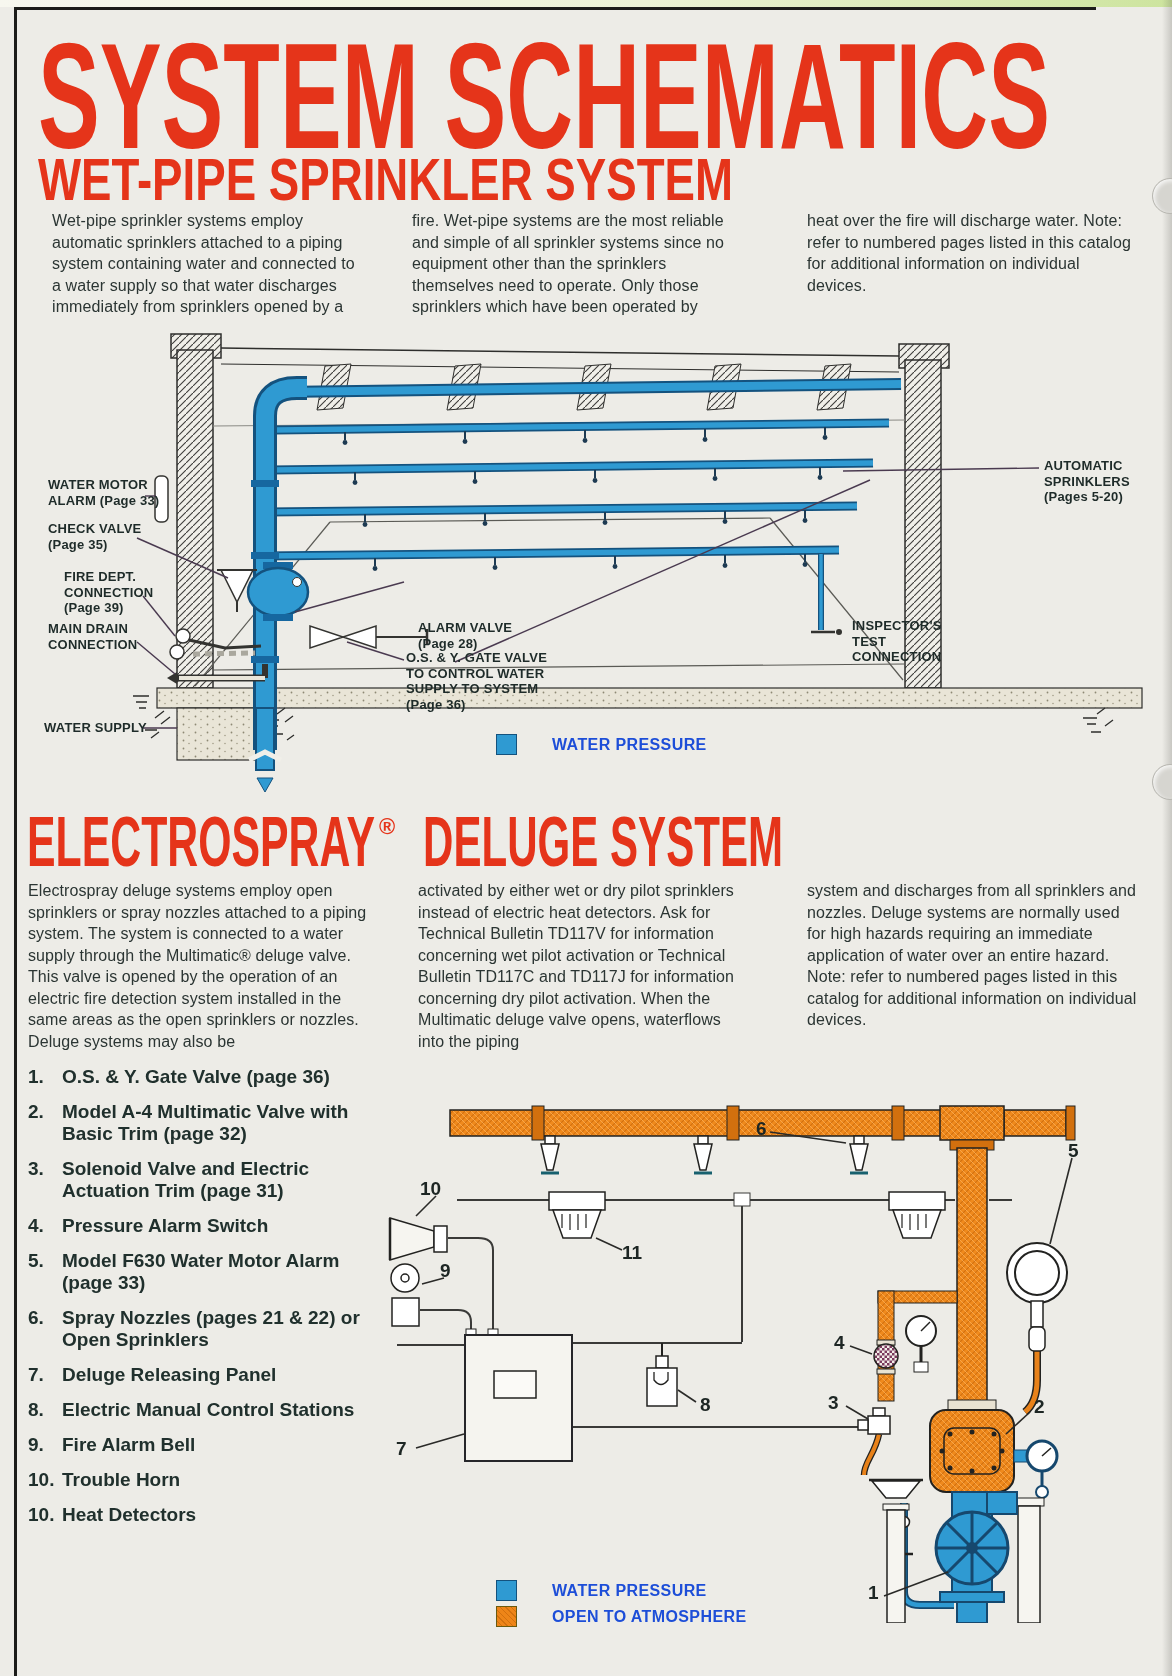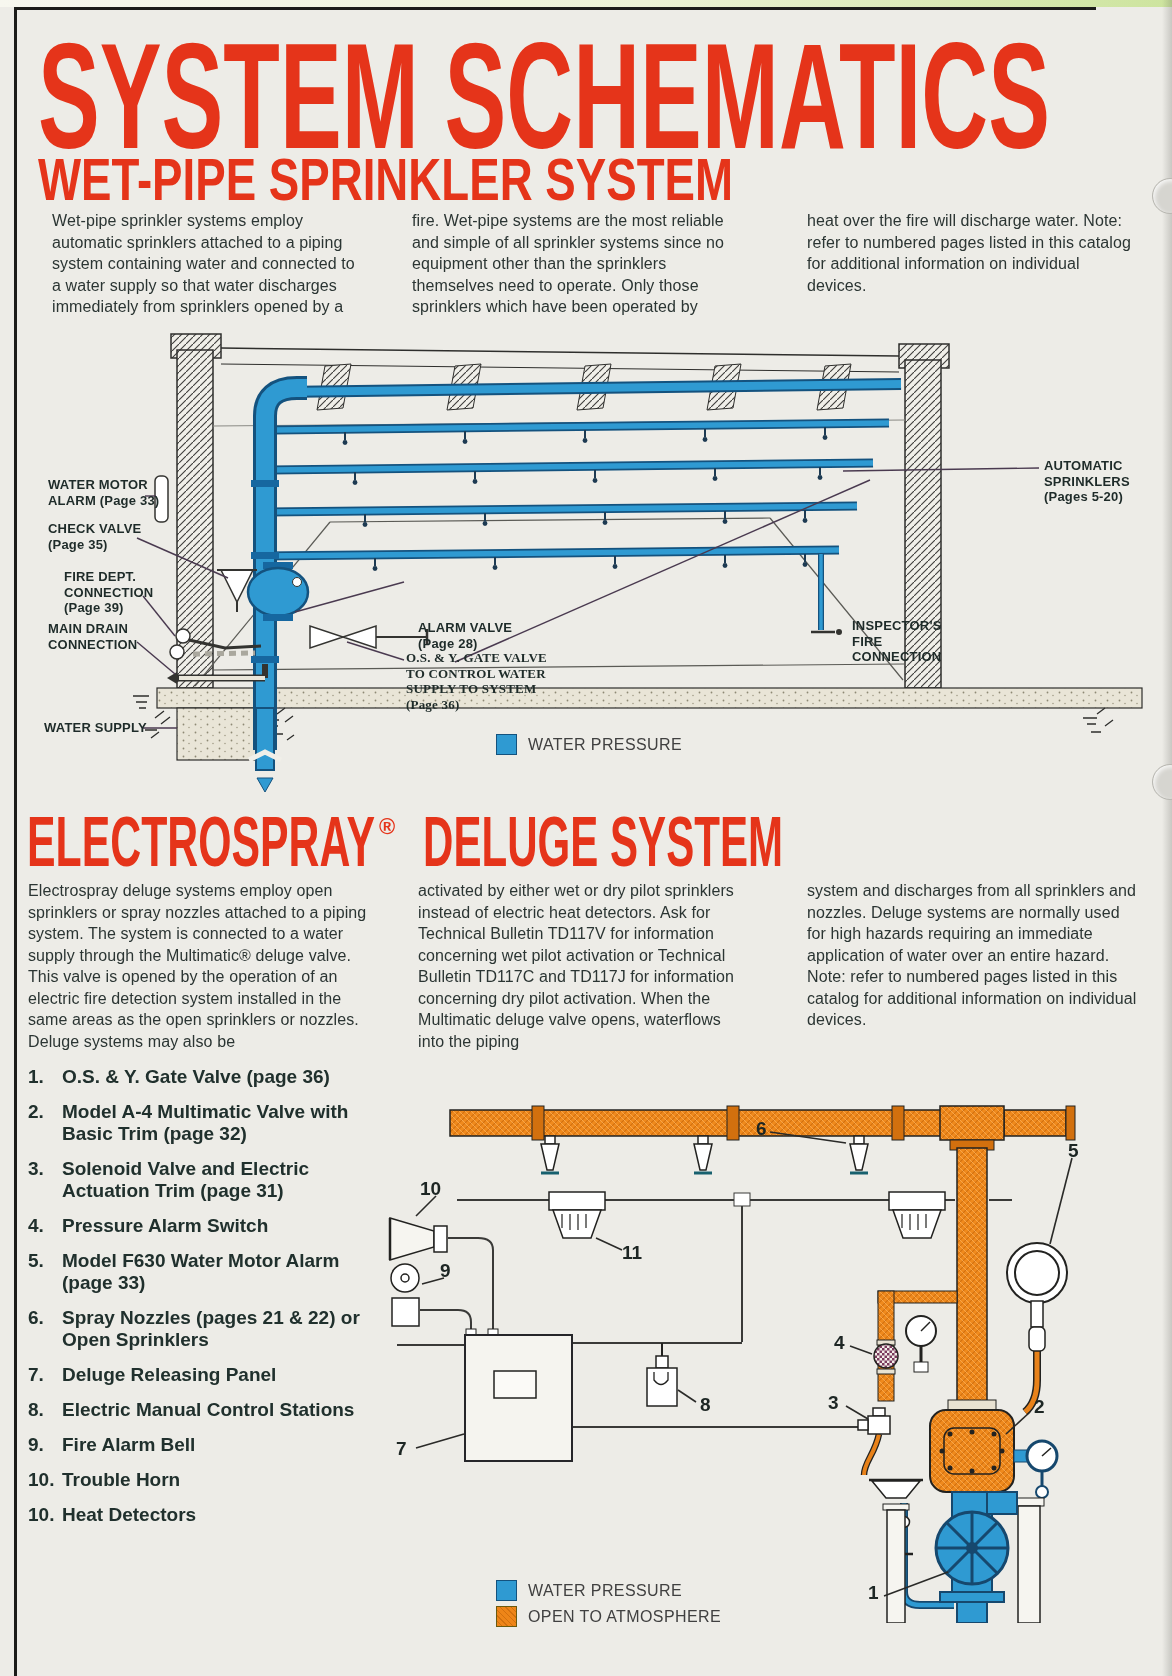--- a/index.html
+++ b/index.html
@@ -15,21 +15,21 @@
     background:linear-gradient(90deg,rgba(0,0,0,0),rgba(90,90,85,.25));}
   .punch{position:absolute;width:34px;height:34px;border-radius:50%;
     background:#d6d5d0;border:1px solid #b8b7b1;box-shadow:inset 2px 2px 4px rgba(255,255,255,.8);}
   .headline{position:absolute;left:30px;top:30px;}
   .headline2{position:absolute;left:25px;top:806px;}
   .col{position:absolute;font-size:16px;line-height:21.5px;letter-spacing:.1px;color:#2b3533;}
   .dlabel{position:absolute;font-size:13px;line-height:15.5px;font-weight:bold;
     color:#1e2b29;white-space:pre-line;letter-spacing:.2px;}
   .callout{position:absolute;font-size:19px;font-weight:bold;color:#1d2624;}
   .legendrow{position:absolute;display:flex;align-items:center;gap:11px;}
-  .legendrow .txt{font-size:16px;font-weight:normal;letter-spacing:.4px;color:#404040;}
+  .legendrow .txt{font-size:16px;font-weight:bold;letter-spacing:.4px;color:#1d4ed8;margin-left:24px;}
   .sw{width:21px;height:21px;border:1.5px solid #1d4b2a;box-sizing:border-box;}
   .sw.blue{background:#2f9ad2;border-color:#14527e;}
   .sw.orange{background:repeating-linear-gradient(45deg,#ee8518 0 3px,#d2700e 3px 4px);border-color:#6a5a10;}
   .list{position:absolute;left:28px;top:1066px;width:352px;}
   .li{display:flex;margin-bottom:13px;font-size:19px;line-height:22px;font-weight:bold;color:#20302d;}
   .li .n{width:34px;flex:0 0 34px;}
   svg{position:absolute;}
   svg text{font-family:"Liberation Sans",sans-serif;}
 </style>
 </head>
@@ -203,29 +203,29 @@
 <div class="dlabel" style="left:48px;top:521px;width:120px;">CHECK VALVE
 (Page 35)</div>
 <div class="dlabel" style="left:64px;top:569px;width:120px;">FIRE DEPT.
 CONNECTION
 (Page 39)</div>
 <div class="dlabel" style="left:48px;top:621px;width:120px;">MAIN DRAIN
 CONNECTION</div>
 <div class="dlabel" style="left:44px;top:720px;width:130px;">WATER SUPPLY</div>
 <div class="dlabel" style="left:406px;top:620px;width:150px;margin-left:12px;">ALARM VALVE
 (Page 28)</div>
-<div class="dlabel" style="left:406px;top:650px;width:170px;font-family:Liberation Serif, serif;">O.S. &amp; Y. GATE VALVE
+<div class="dlabel" style="left:406px;top:650px;width:170px;">O.S. &amp; Y. GATE VALVE
 TO CONTROL WATER
 SUPPLY TO SYSTEM
 (Page 36)</div>
 <div class="dlabel" style="left:1044px;top:458px;width:120px;">AUTOMATIC
 SPRINKLERS
 (Pages 5-20)</div>
 <div class="dlabel" style="left:852px;top:618px;width:120px;">INSPECTOR'S
-FIRE
+TEST
 CONNECTION</div>
 
 <div class="legendrow" style="left:496px;top:734px;">
   <span class="sw blue"></span>
   <span class="txt">WATER PRESSURE</span>
 </div>
 
 <svg class="headline2" width="800" height="78" viewBox="0 0 800 78">
   <text x="2" y="60" font-size="70" font-weight="bold" fill="#e5341a" textLength="348" lengthAdjust="spacingAndGlyphs">ELECTROSPRAY</text>
   <text x="354" y="28" font-size="22" font-weight="bold" fill="#e5341a">®</text>

